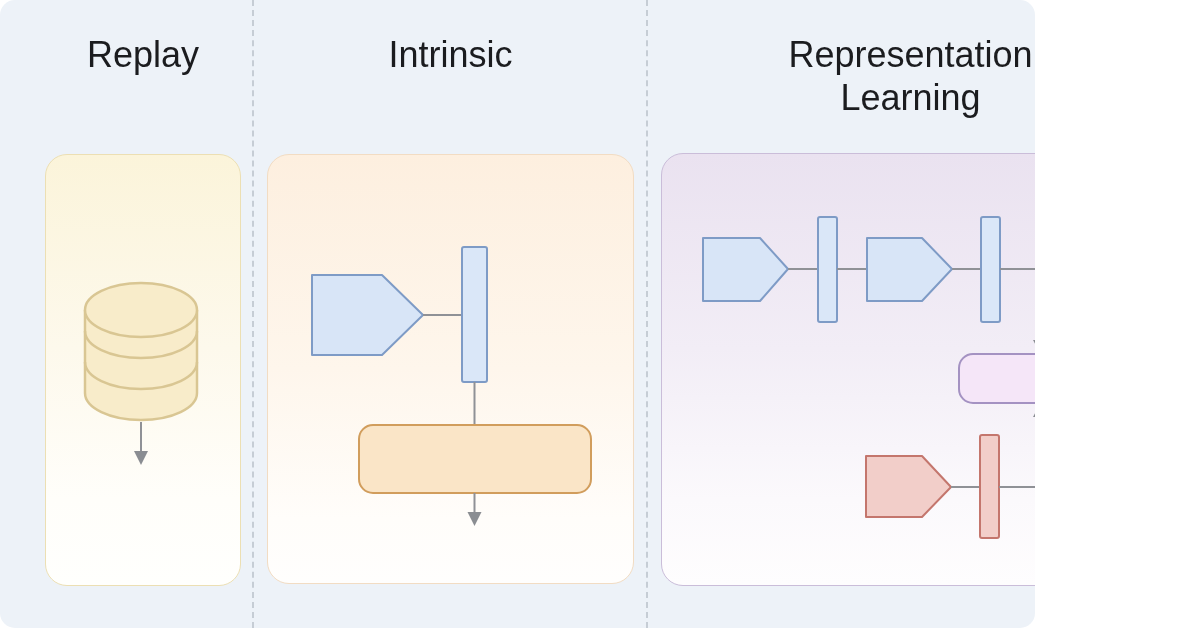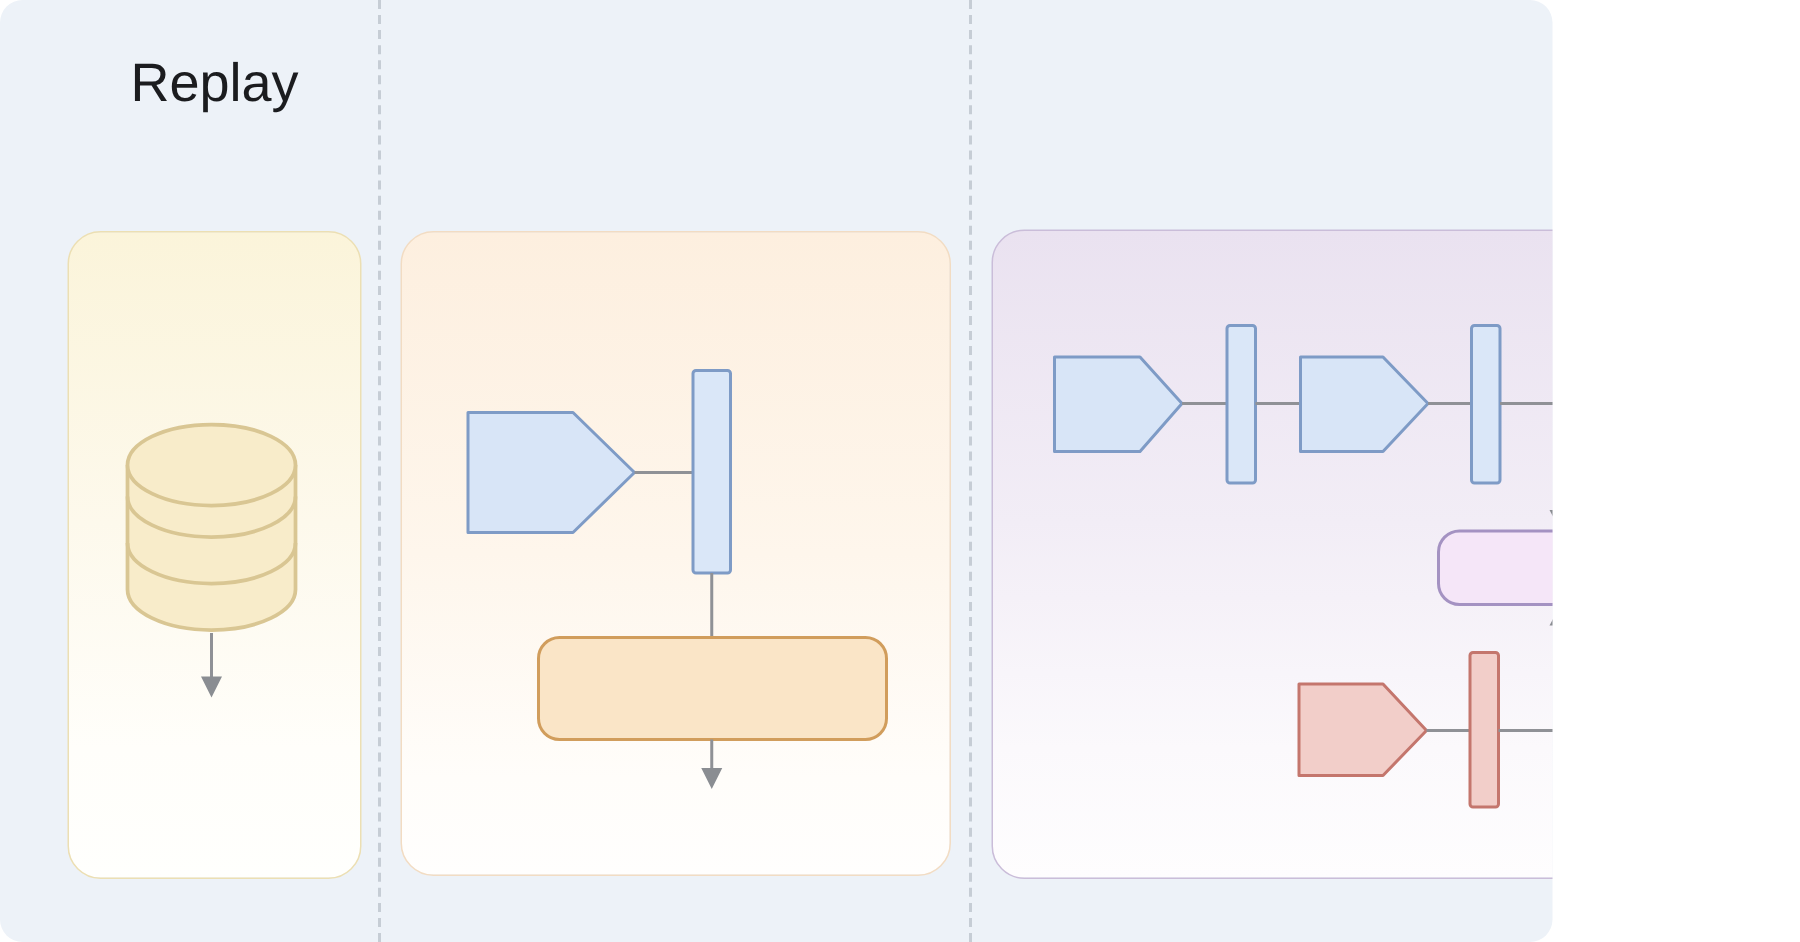--- a/index.html
+++ b/index.html
@@ -57,22 +57,25 @@
   <div class="divider divider-2"></div>
 
   <div class="panel panel-replay"></div>
   <div class="panel panel-intrinsic"></div>
   <div class="panel panel-repr"></div>
 
   <div class="title title-1">
     <span>Replay</span>
   </div>
   <div class="title title-2">
+    <span>Intrinsic</span>
   </div>
   <div class="title title-3">
+    <span>Representation</span>
+    <span>Learning</span>
   </div>
 
   <svg class="overlay" width="1200" height="628" viewBox="0 0 1200 628">
 
     <g>
       <path d="M 85 310 L 85 393 A 56 27 0 0 0 197 393 L 197 310" stroke-width="2.5" fill="#f8ecca" stroke="#d9c693"></path>
       <path d="M 85 331 A 56 27 0 0 0 197 331" fill="none" stroke-width="2.5" stroke="#d9c693"></path>
       <path d="M 85 362 A 56 27 0 0 0 197 362" fill="none" stroke-width="2.5" stroke="#d9c693"></path>
       <ellipse cx="141" cy="310" rx="56" ry="27" stroke-width="2.5" fill="#f8ecca" stroke="#d9c693"></ellipse>
     </g>

